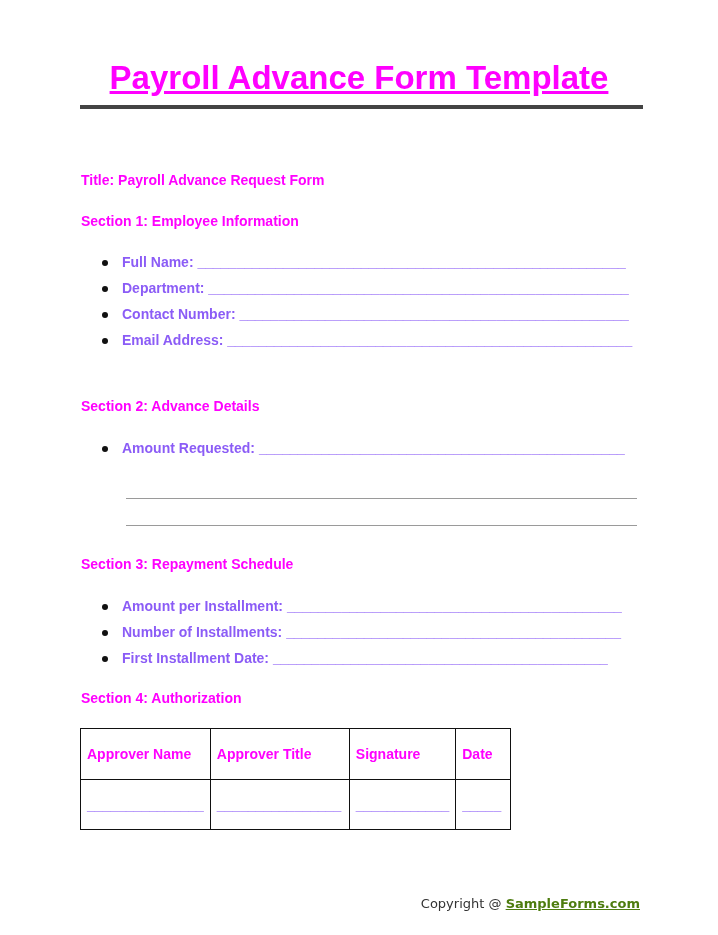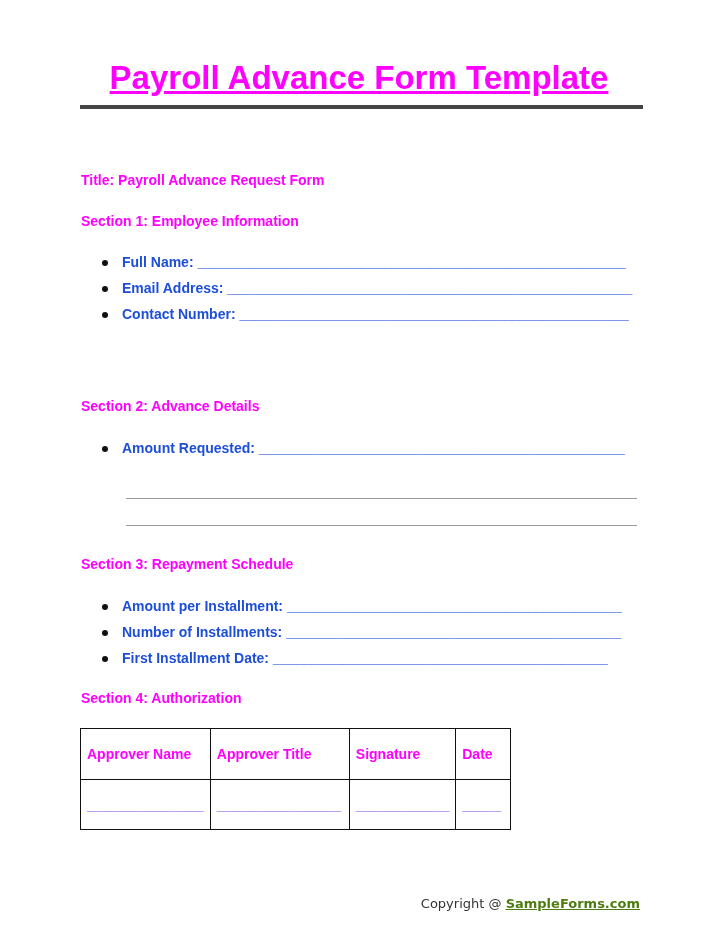--- a/index.html
+++ b/index.html
@@ -1,43 +1,44 @@
 <!DOCTYPE html>
 <html><head>
 <meta charset="utf-8">
 <style>
   html, body { margin:0; padding:0; background:#ffffff; }
   body { width:718px; height:935px; position:relative; font-family:"Liberation Sans", sans-serif; color:#111; overflow:hidden; }
   .title { position:absolute; left:0; width:718px; top:56px; text-align:center; font-size:33px; font-weight:bold; color:#ff00ff; margin:0; line-height:44px;text-decoration:underline; }
   .rule { position:absolute; left:80px; width:563px; top:105px; height:4px; background:#444444; }
   .magenta { color:#ff00ff; font-weight:bold; font-size:14px; position:absolute; left:81px; margin:0; }
   ul.fields { position:absolute; left:0; margin:0; padding:0; list-style:none; }
-  ul.fields li { position:relative; padding-left:122px; font-size:14px; font-weight:bold; color:#1d4ed8; height:26px; line-height:18px; white-space:nowrap; }
+  ul.fields li { position:relative; padding-left:122px; font-size:14px; font-weight:bold; color:#8b5cf6; height:26px; line-height:18px; white-space:nowrap; }
   ul.fields li .bullet { position:absolute; left:102px; top:7px; width:6px; height:6px; border-radius:50%; background:#111; }
   .blank-line { position:absolute; left:126px; width:511px; height:1px; background:#9a9a9a; }
   table.auth { position:absolute; left:80px; top:728px; border-collapse:collapse; }
   table.auth td { border:1px solid #111; font-size:14px; padding:0 6px; vertical-align:middle; }
   table.auth tr.head td { height:50px; color:#ff00ff; font-weight:bold; }
   table.auth tr.body td { height:49px; color:#8b5cf6;font-weight:bold; }
   .footer { position:absolute; right:78px; top:896px; font-size:13px; color:#333; font-family:"DejaVu Sans", sans-serif; }
   .footer a { color:#4d7c0f; font-weight:bold; text-decoration:underline; }
 </style>
 </head>
 <body>
 
 <h1 class="title">Payroll Advance Form Template</h1>
 <div class="rule"></div>
 
 <p class="magenta" style="top:172px;">Title: Payroll Advance Request Form</p>
 
 <p class="magenta" style="top:213px;">Section 1: Employee Information</p>
 <ul class="fields" style="top:253px;">
   <li><span class="bullet"></span><span>Full Name:</span> <span>_______________________________________________________</span></li>
+  <li><span class="bullet"></span><span>Department:</span> <span>______________________________________________________</span></li>
+  <li><span class="bullet"></span><span>Contact Number:</span> <span>__________________________________________________</span></li>
   <li><span class="bullet"></span><span>Email Address:</span> <span>____________________________________________________</span></li>
-  <li><span class="bullet"></span><span>Contact Number:</span> <span>__________________________________________________</span></li>
 </ul>
 
 <p class="magenta" style="top:398px;">Section 2: Advance Details</p>
 <ul class="fields" style="top:439px;">
   <li><span class="bullet"></span><span>Amount Requested:</span> <span>_______________________________________________</span></li>
 </ul>
 <div class="blank-line" style="top:498px;"></div>
 <div class="blank-line" style="top:525px;"></div>
 
 <p class="magenta" style="top:556px;">Section 3: Repayment Schedule</p>

